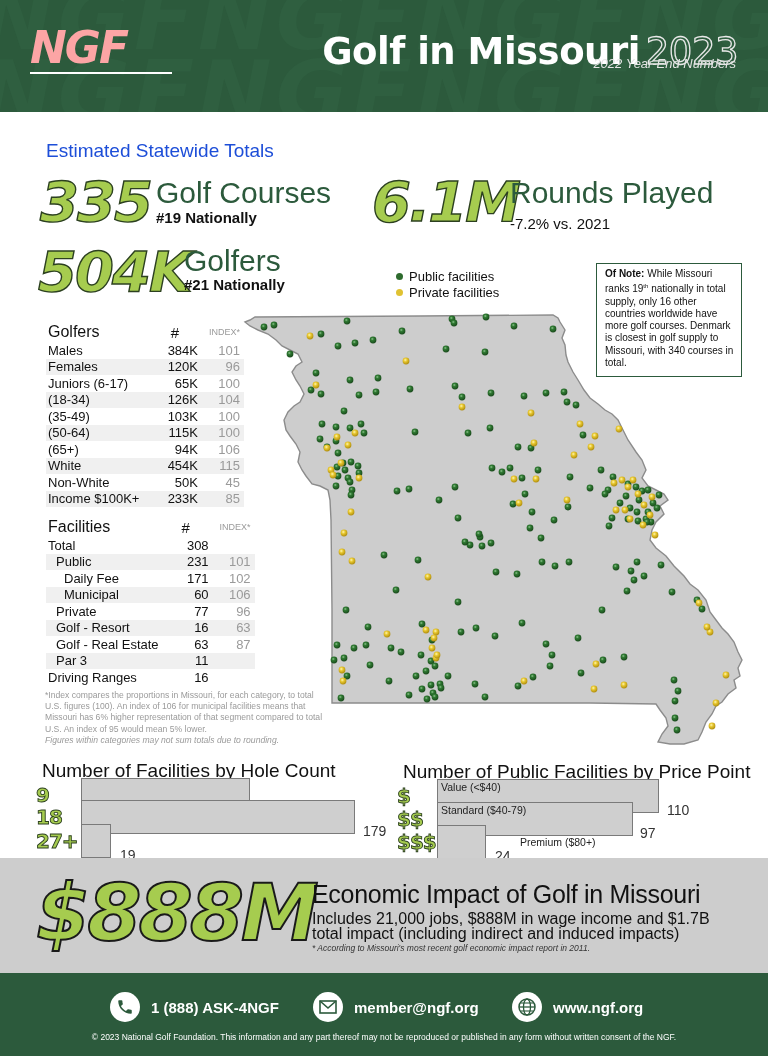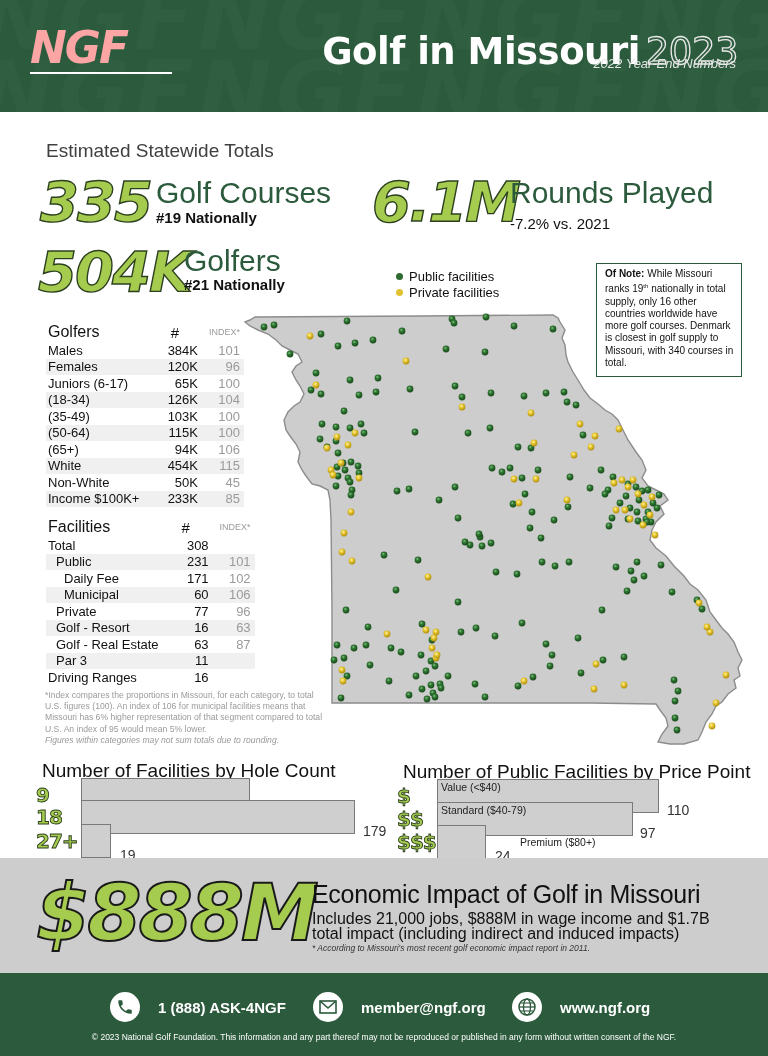--- a/index.html
+++ b/index.html
@@ -7,21 +7,21 @@
     body { font-family: "Liberation Sans", sans-serif; color: #111; position: relative; }
 
     .header { position: absolute; left: 0; top: 0; width: 768px; height: 112px; background: #2c5a3c; overflow: hidden; }
     .header .bg-text { position: absolute; left: -20px; top: -18px; font-family: "DejaVu Sans", sans-serif; font-weight: bold; font-style: italic; font-size: 88px; color: #2f5f40; letter-spacing: 4px; white-space: nowrap; line-height: 74px; }
     .logo { position: absolute; left: 30px; top: 26px; font-family: "DejaVu Sans", sans-serif; font-weight: bold; font-style: italic; font-size: 44px; color: #fca5a5; letter-spacing: -2px; line-height: 1; }
     .logo-line { position: absolute; left: 30px; top: 72px; width: 142px; height: 2px; background: #fff; }
     .title { position: absolute; right: 30px; top: 30px; font-family: "DejaVu Sans", sans-serif; font-weight: bold; font-size: 37px; color: #fff; white-space: nowrap; letter-spacing: -0.5px; }
     .title .year { color: transparent; -webkit-text-stroke: 1.3px #e8e8e8; font-weight: normal; margin-left: 6px; }
     .subtitle { position: absolute; right: 32px; top: 56px; font-style: italic; font-size: 13px; color: #e5e5e5; }
 
-    .section-title { position: absolute; left: 46px; top: 140px; font-size: 19px; color: #404040; }
+    .section-title { position: absolute; left: 46px; top: 140px; font-size: 19px; color: #1d4ed8; }
 
     .big { font-family: "DejaVu Sans", sans-serif; font-weight: bold; color: #a6cc4f; -webkit-text-stroke: 1.4px #2c4020; letter-spacing: -2px; line-height: 1; position: absolute; font-style: italic; }
     .stat-label { position: absolute; color: #2c5a3c; font-size: 30px; line-height: 1; }
     .stat-sub { position: absolute; font-size: 15px; font-weight: bold; color: #111; }
     .stat-sub.light { font-weight: normal; color: #111; }
 
     .legend { position: absolute; left: 394px; top: 268px; font-size: 13px; }
     .legend div { display: flex; align-items: center; height: 16px; }
     .legend .dot { width: 7px; height: 7px; border-radius: 50%; margin-right: 6px; margin-left: 2px; }
 
@@ -53,21 +53,21 @@
     .bar-val { position: absolute; font-size: 14px; color: #333; top: 15px; }
     .bar-extra { position: absolute; font-size: 10.5px; color: #222; top: 3px; }
 
     .econ { position: absolute; left: 0; top: 858px; width: 768px; height: 115px; background: #cdcdcd; }
     .econ .big888 { left: 36px; top: 16px; font-size: 78px; -webkit-text-stroke: 2px #1a1a1a; letter-spacing: -3px; }
     .econ .ehead { position: absolute; left: 312px; top: 22px; font-size: 25px; color: #111; white-space: nowrap; letter-spacing: -0.3px; }
     .econ .ebody { position: absolute; left: 312px; top: 53px; font-size: 16px; line-height: 15px; color: #111; width: 420px; }
     .econ .enote { position: absolute; left: 312px; top: 85px; font-size: 8.5px; font-style: italic; color: #333; }
 
     .footer { position: absolute; left: 0; top: 973px; width: 768px; height: 83px; background: #2c5a3c; }
-    .contact { position: absolute; top: 19px; display: flex; align-items: center; color: #fff; font-weight: bold; font-size: 15px; gap: 7px; }
+    .contact { position: absolute; top: 19px; display: flex; align-items: center; color: #fff; font-weight: bold; font-size: 15px; }
     .contact .ic { width: 30px; height: 30px; border-radius: 50%; background: #fff; display: flex; align-items: center; justify-content: center; margin-right: 11px; }
     .copyright { position: absolute; left: 0; width: 768px; top: 59px; text-align: center; font-size: 8.5px; color: #fff; }
   </style>
 </head>
 <body>
 
 <div class="header">
   <div class="bg-text">NGFNGFNGFNGFNGF<br>NGFNGFNGFNGFNGF</div>
   <div class="logo">NGF</div>
   <div class="logo-line"></div>

